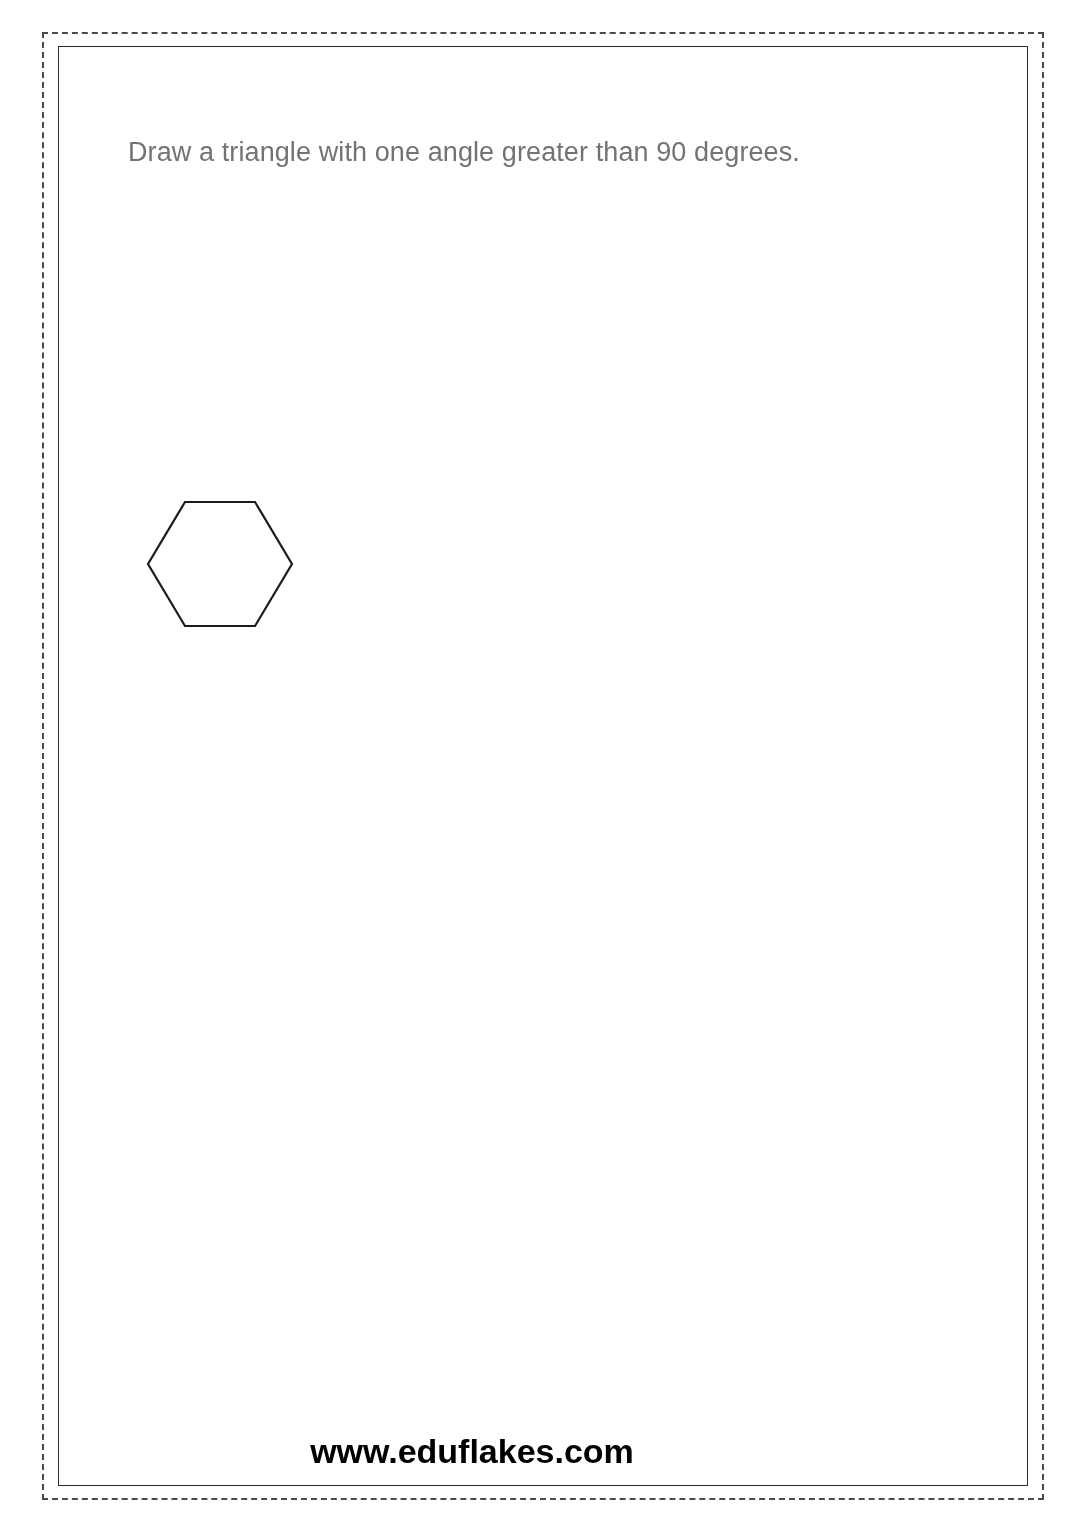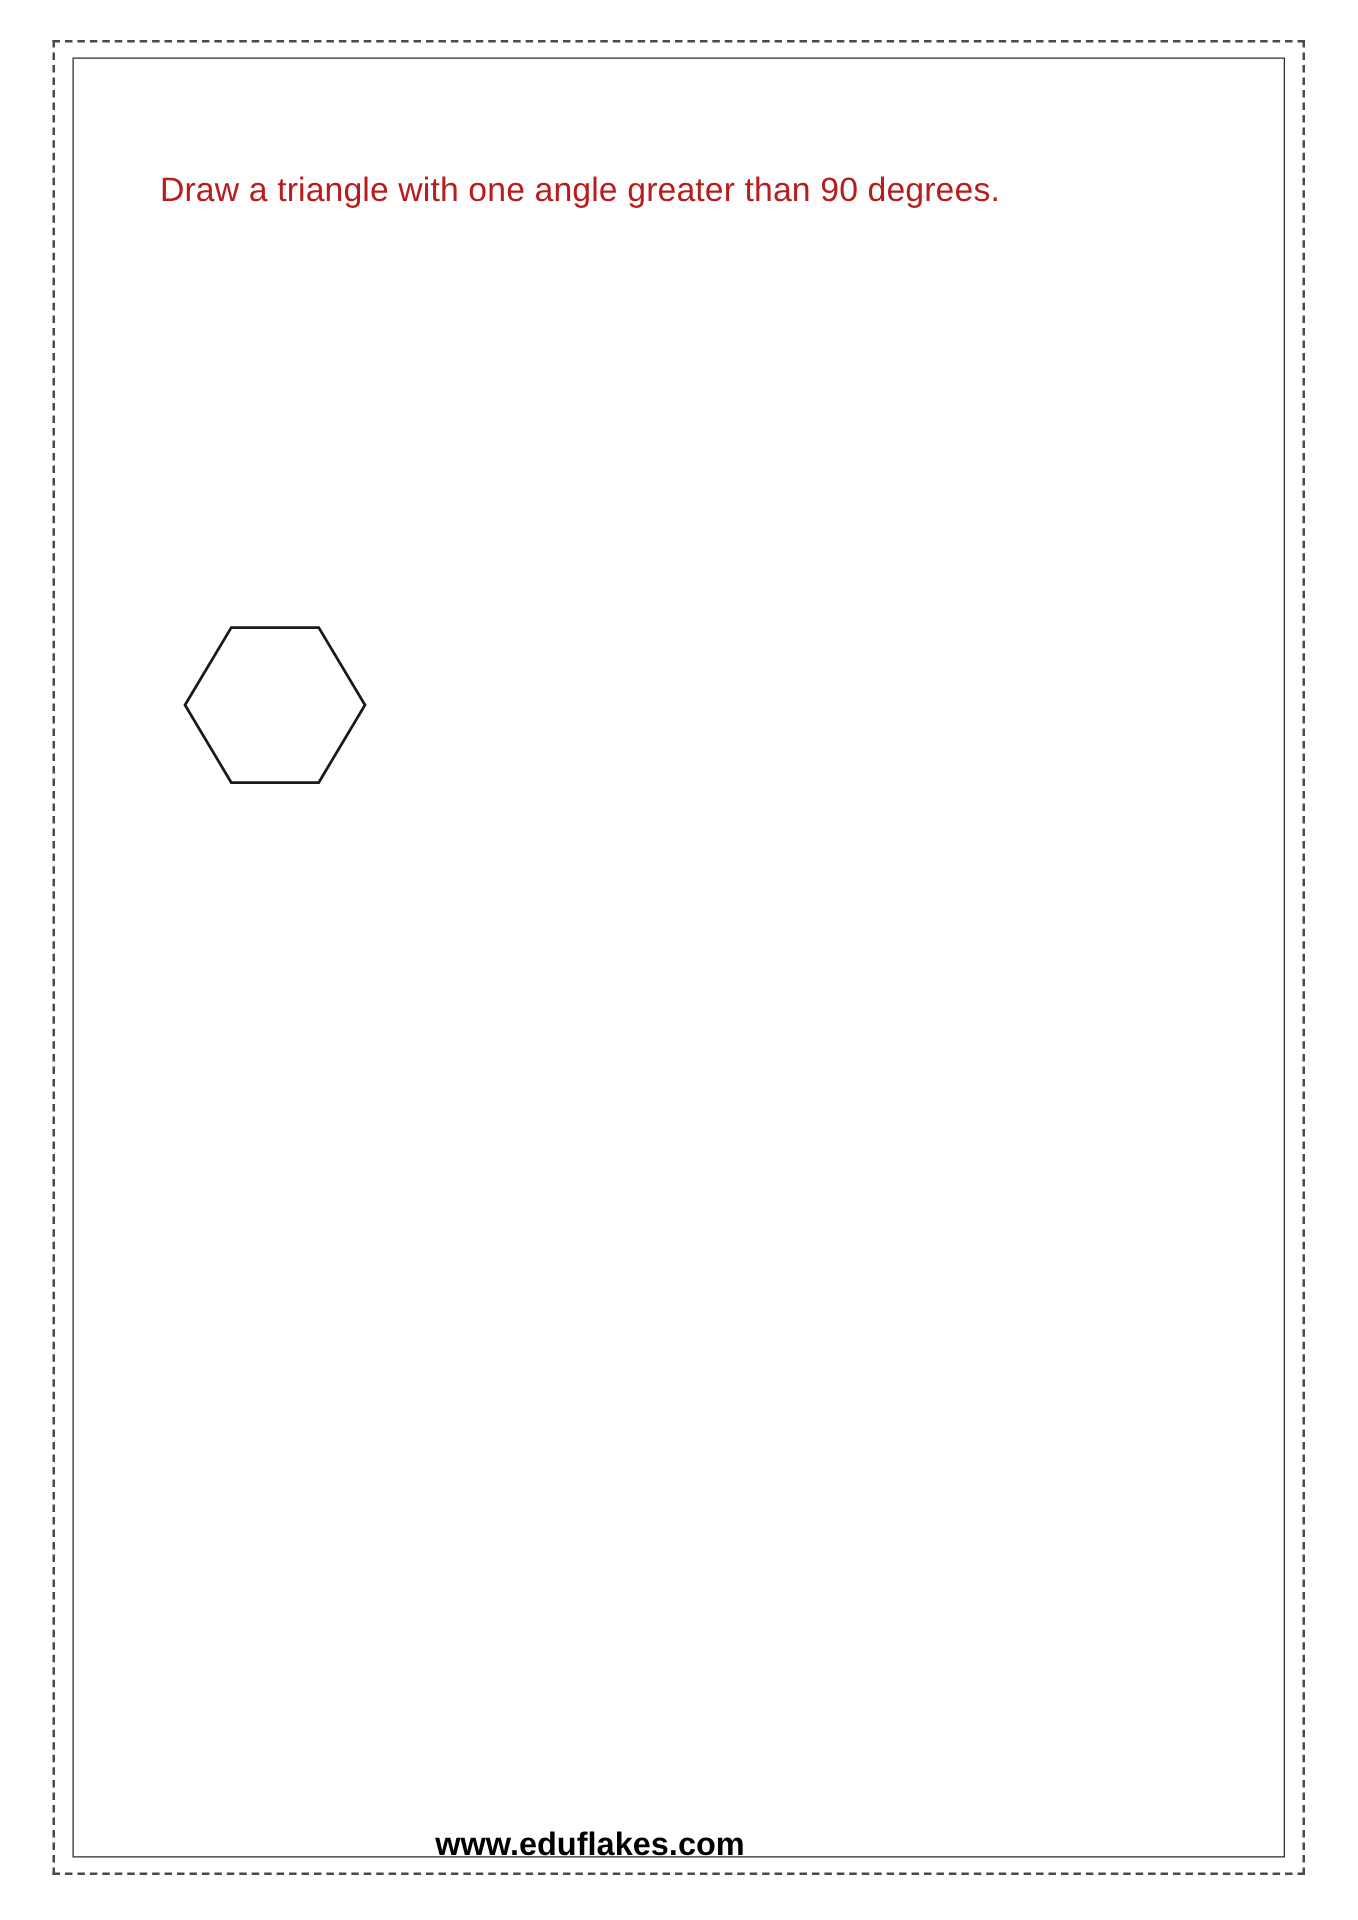--- a/index.html
+++ b/index.html
@@ -41,21 +41,21 @@
     top: 46px;
     width: 970px;
     height: 1440px;
     border: 1px solid #2b2b2b;
     box-sizing: border-box;
   }
 
   .question {
     font-size: 27px;
     line-height: 1.55;
-    color: #b91c1c;
+    color: #737373;
     font-family: "Liberation Sans", sans-serif;
     letter-spacing: 0.1px;
   }
 
   .q1 {
     position: absolute;
     left: 128px;
     top: 132px;
     width: 730px;
   }
@@ -74,25 +74,24 @@
     width: 160px;
     height: 140px;
   }
 
   .footer {
     position: absolute;
     left: 0;
     top: 1432px;
     width: 944px;
     text-align: center;
-    font-size: 26px;
+    font-size: 34px;
     font-weight: bold;
     color: #000000;
     font-family: "Liberation Sans", sans-serif;
-    margin-top: 28px;
   }
 </style>
 </head>
 <body>
 
 <div class="page">
 
   <div class="border-outer"></div>
   <div class="border-inner"></div>
 

